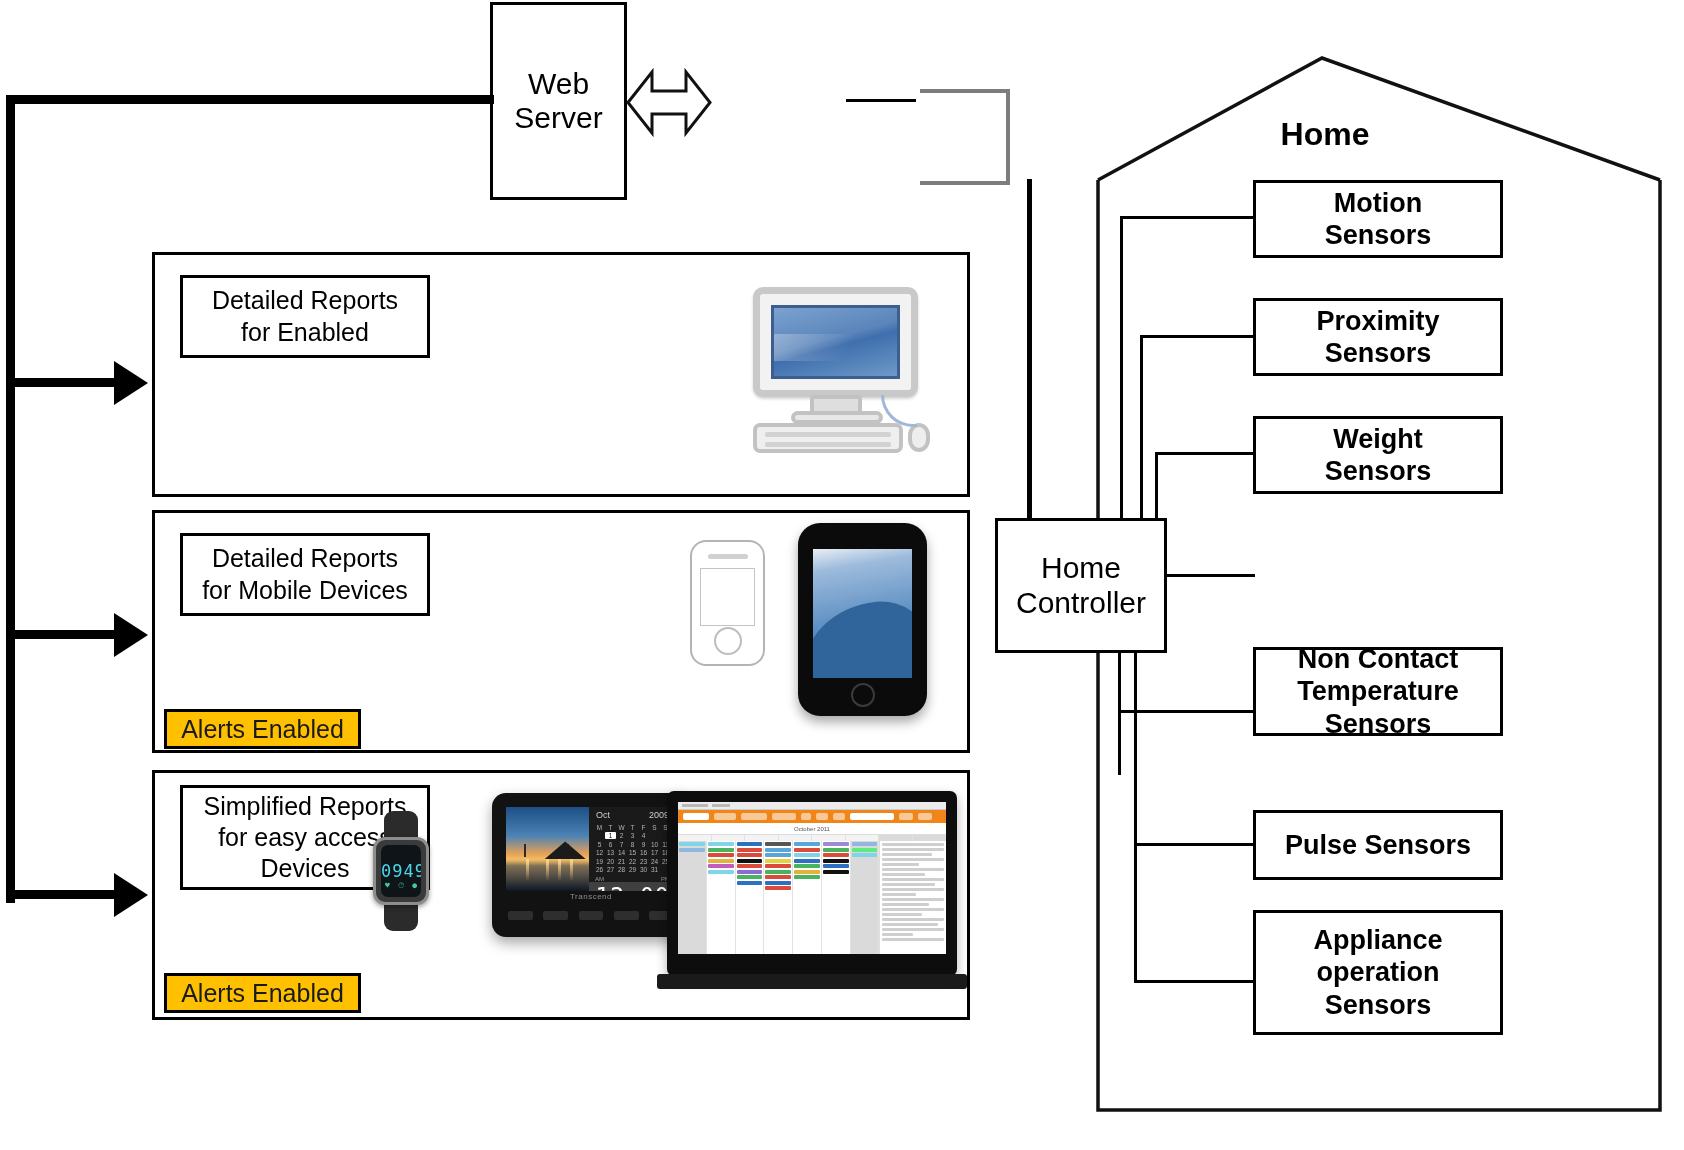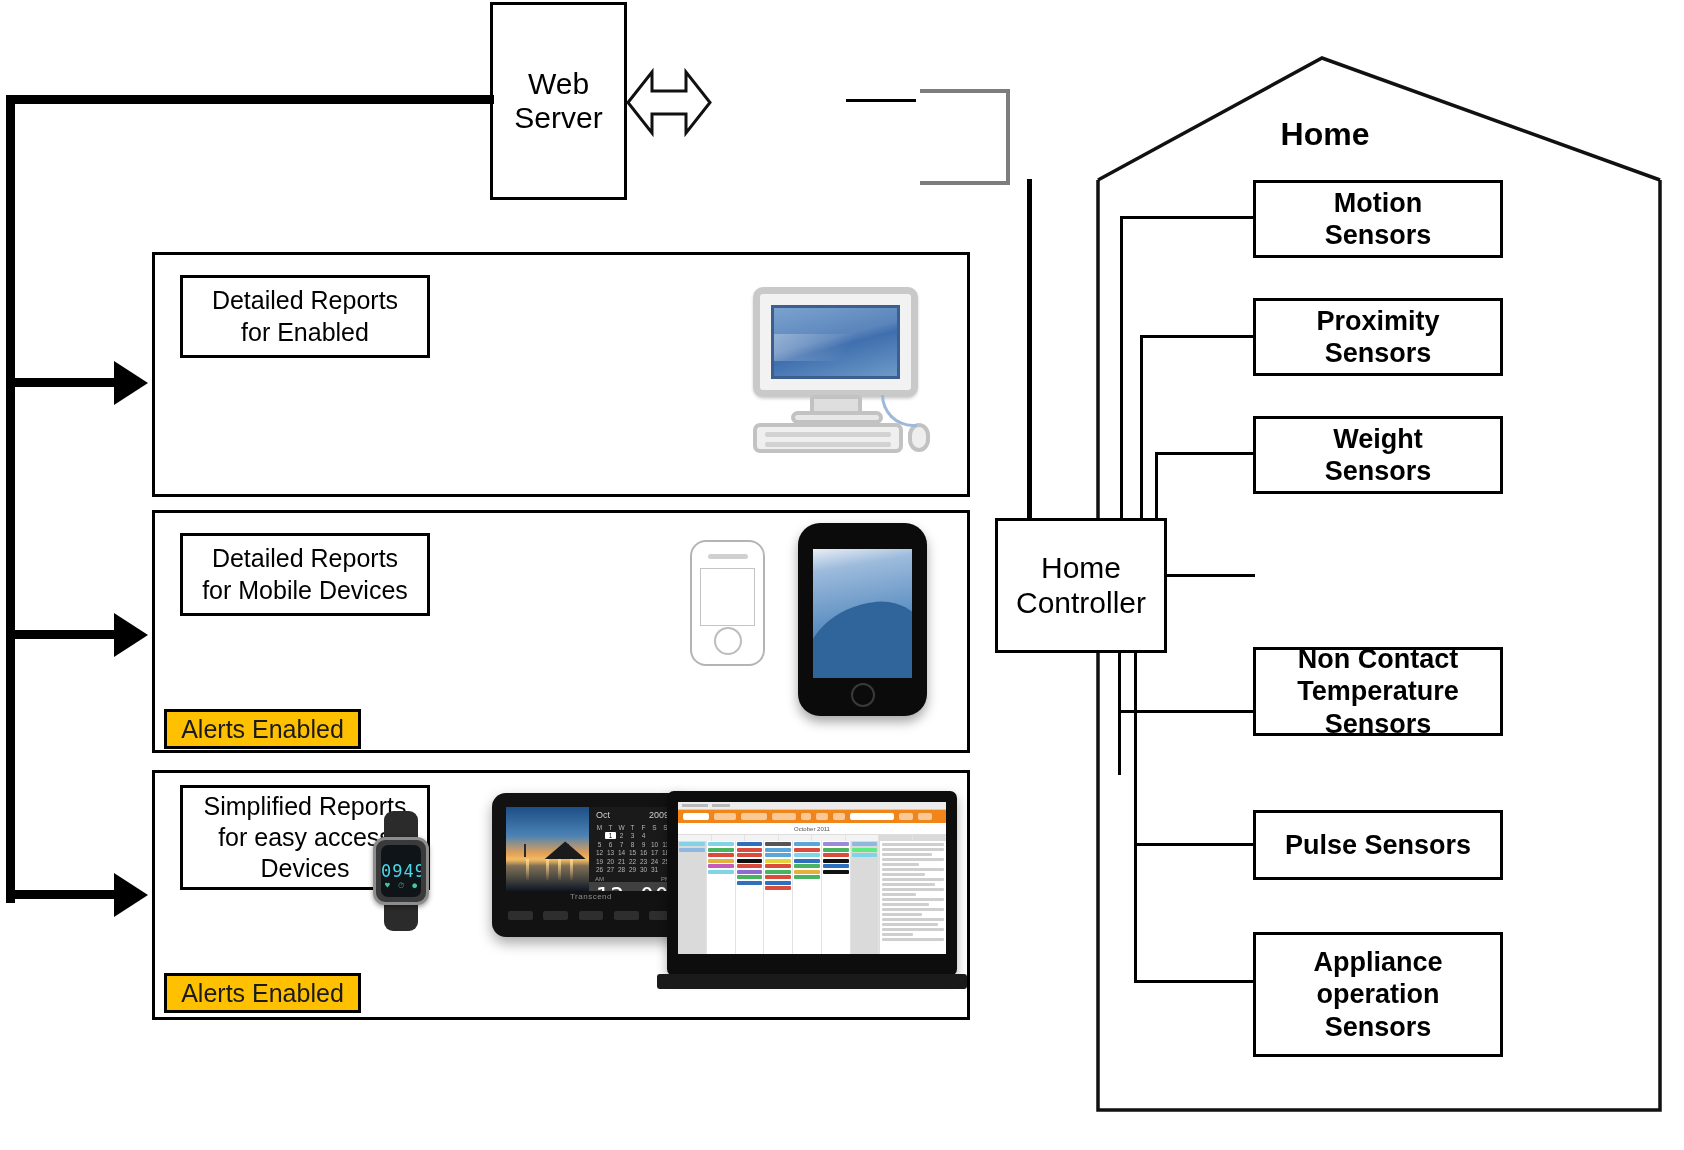--- a/index.html
+++ b/index.html
@@ -485,21 +485,21 @@
       <span>Non Contact</span><br>
       <span>Temperature</span><br>
       <span>Sensors</span>
     </span>
   </div>
 
   <div class="abs sensor" style="left:1253px;top:810px;width:250px;height:70px;">
     <span>Pulse Sensors</span>
   </div>
 
-  <div class="abs sensor" style="left:1253px;top:932px;width:250px;height:125px;">
+  <div class="abs sensor" style="left:1253px;top:910px;width:250px;height:125px;">
     <span>
       <span>Appliance</span><br>
       <span>operation</span><br>
       <span>Sensors</span>
     </span>
   </div>
 
   <div class="abs lineV" style="left:1120px;top:216px;height:304px;"></div>
   <div class="abs lineV" style="left:1140px;top:335px;height:185px;"></div>
   <div class="abs lineV" style="left:1155px;top:452px;height:68px;"></div>

